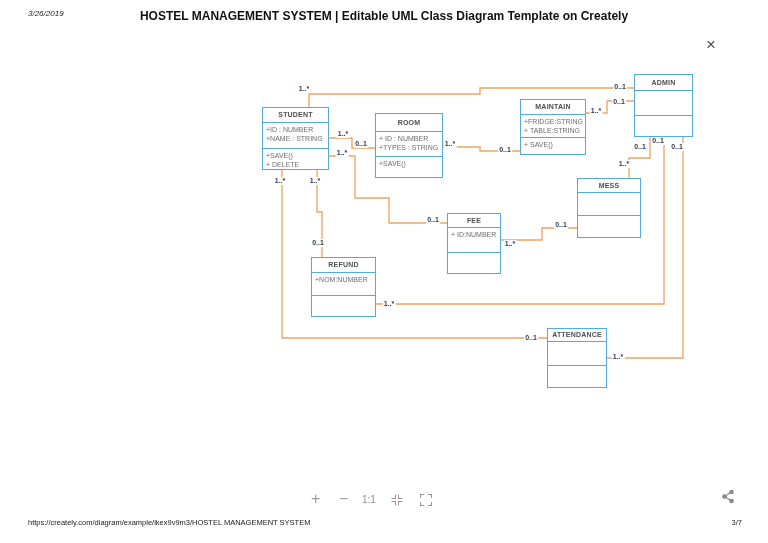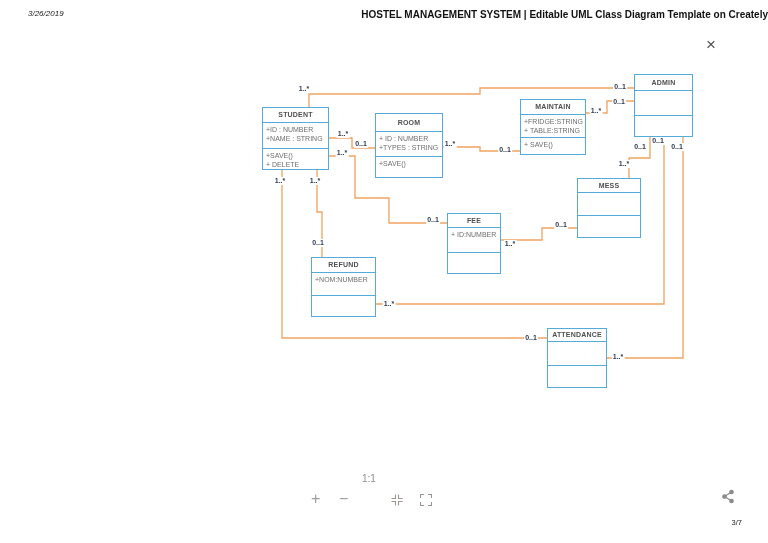--- a/index.html
+++ b/index.html
@@ -1,21 +1,21 @@
 <!DOCTYPE html>
 <html><head>
 <meta charset="utf-8">
 <style>
   * { margin:0; padding:0; box-sizing:border-box; }
   html,body { width:768px; height:543px; background:#fff; font-family:"Liberation Sans", sans-serif; overflow:hidden; }
   .stage { position:relative; width:768px; height:543px; background:#fff; }
 
   
   .hdr-date { position:absolute; left:28px; top:9px; font-size:8px; color:#1a1a1a;font-style:italic; }
-  .hdr-title { position:absolute; left:0; right:0; top:9px; text-align:right; font-size:10px; font-weight:bold; color:#111; }
+  .hdr-title { position:absolute; left:0; right:0; top:9px; text-align:center; font-size:12px; font-weight:bold; color:#111; }
   .ftr-url { position:absolute; left:28px; top:518px; font-size:7.5px; color:#1a1a1a; }
   .ftr-page { position:absolute; right:26px; top:518px; font-size:7.5px; color:#1a1a1a; }
 
   .close-btn { position:absolute; left:706px; top:36px; font-size:17px; color:#4f4f4f; cursor:pointer; line-height:1; }
 
   
   .wires { position:absolute; left:0; top:0; width:768px; height:543px; }
   .wires polyline { fill:none; stroke:#f0a25f; stroke-width:1.3; }
 
   
@@ -24,21 +24,21 @@
   .uml-sec { border-top:1px solid #54abd7; padding:2px 3px; overflow:hidden; }
   .uml-sec div { line-height:9px; white-space:nowrap; }
 
   
   .mult { position:absolute; transform:translate(-50%,-50%); font-size:7px; font-weight:bold; color:#2e3a52; background:#fff; padding:0 1px; line-height:8px; white-space:nowrap; }
 
   
   .tb { position:absolute; color:#9e9e9e; cursor:pointer; }
   .tb-plus { left:311px; top:490px; font-size:16px; font-weight:normal; }
   .tb-minus { left:339px; top:490px; font-size:16px; }
-  .tb-ratio { left:362px; top:473px; font-size:10px; color:#8f8f8f; }
+  .tb-ratio { left:362px; top:494px; font-size:10px; color:#8f8f8f; }
   .tb-icon { width:12px; height:12px; display:block; }
   .tb-fit { left:391px; top:494px; }
   .tb-full { left:420px; top:494px; }
   .share-btn { left:721px; top:489px; }
 </style>
 </head>
 <body>
 
 <div class="stage">
 
@@ -170,14 +170,15 @@
       <g stroke="#8a8a8a" stroke-width="1.2" fill="#8a8a8a">
         <line x1="10.5" y1="3" x2="3.5" y2="7.5"></line>
         <line x1="3.5" y1="7.5" x2="10.5" y2="12"></line>
         <circle cx="10.5" cy="3" r="1.7"></circle>
         <circle cx="3.5" cy="7.5" r="1.7"></circle>
         <circle cx="10.5" cy="12" r="1.7"></circle>
       </g>
     </svg>
   </div>
 
+  <div class="ftr-url">https://creately.com/diagram/example/ikex9v9m3/HOSTEL MANAGEMENT SYSTEM</div>
   <div class="ftr-page">3/7</div>
 </div>
 
 </body></html>

